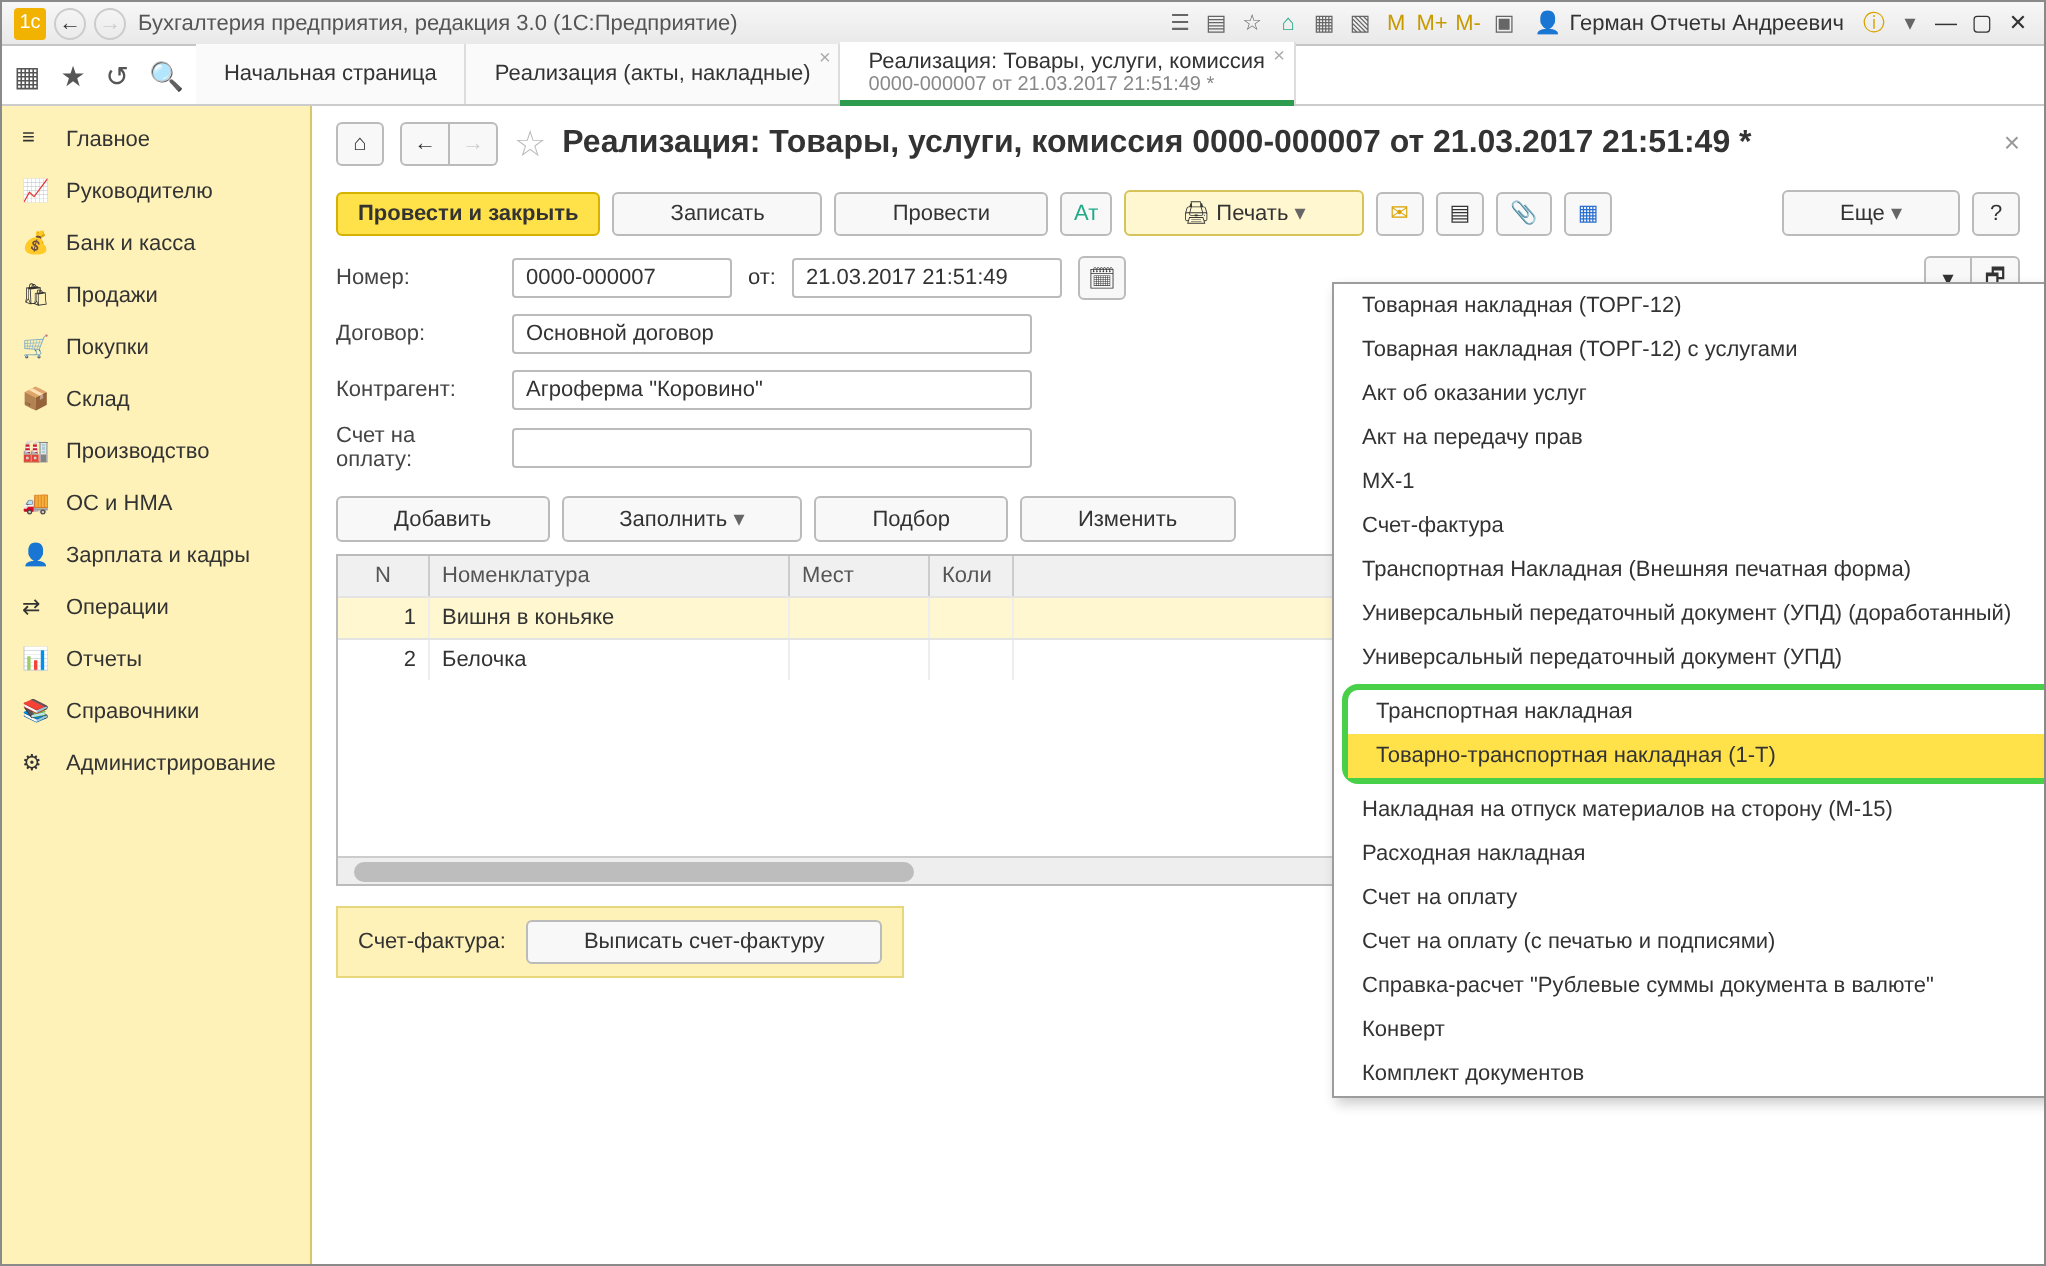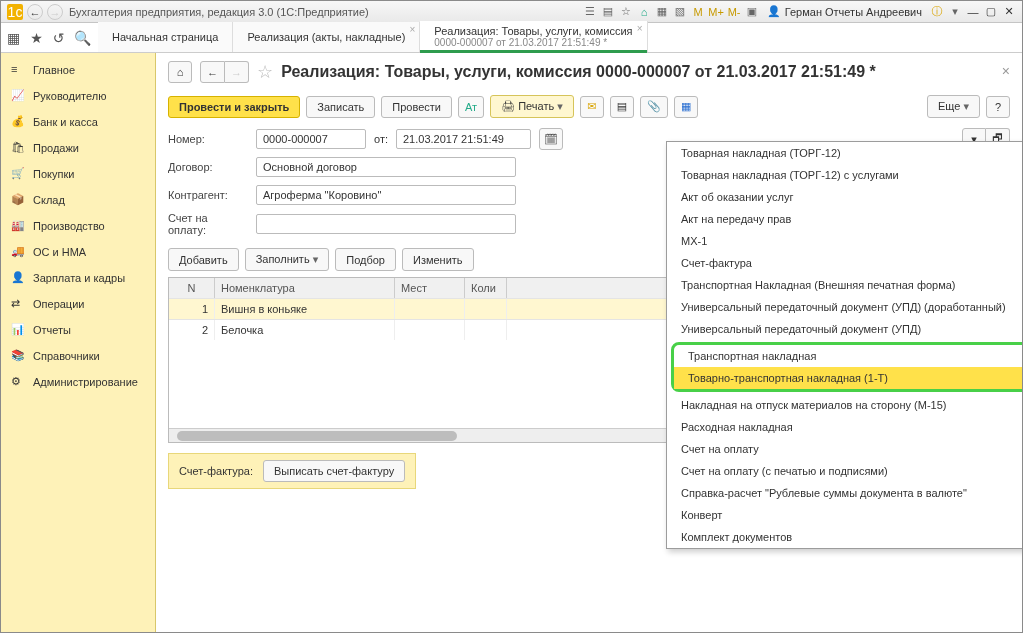--- a/index.html
+++ b/index.html
@@ -28,21 +28,21 @@
   .sb-ico{width:14px;height:14px;display:inline-block;}
 
   .content{flex:1;background:#fff;position:relative;padding:0 12px 8px 12px;overflow:hidden;}
   .header-row{display:flex;align-items:center;gap:8px;padding:8px 0;}
   .icon-btn{border:1px solid #bbb;background:#f8f8f8;padding:3px 6px;border-radius:3px;display:inline-flex;align-items:center;justify-content:center;min-width:24px;height:22px;}
   .h1{font-size:16px;font-weight:bold;color:#333;}
   .close-x{position:absolute;top:10px;right:12px;font-size:14px;color:#999;}
 
   .action-row{display:flex;align-items:center;gap:6px;padding:4px 0 10px;}
   .yellow-btn{background:#ffe14a;border:1px solid #d6b200;padding:4px 10px;border-radius:3px;font-weight:bold;}
-  .norm-btn{background:#f8f8f8;border:1px solid #bbb;padding:4px 10px;border-radius:3px;}
+  .norm-btn{background:#f8f8f8;border:1px solid #bbb;padding:4px 28px;border-radius:3px;}
   .drop-btn::after{content:" ▾";color:#666;}
   .spacer{flex:1;}
 
   .form-rows{}
   .frow{display:flex;align-items:center;gap:8px;margin-bottom:6px;}
   .flabel{width:80px;color:#444;}
   .finput{border:1px solid #bbb;padding:3px 6px;border-radius:2px;background:#fff;}
   .finput.w1{width:110px;}
   .finput.w2{width:135px;}
   .finput.wlong{width:260px;}
@@ -89,21 +89,21 @@
   .hlbox{border:3px solid #48d048;border-radius:8px;margin:2px 4px;padding:0;}
   .hlbox .dd-item.hl{background:#ffe14a;}
   .dd-trigger{background:#fff7d0;border:1px solid #d6c45a;}
 
   .chk{width:13px;height:13px;border:1px solid #888;display:inline-block;vertical-align:middle;background:#fff;}
 </style>
 </head>
 <body>
 
 <div class="titlebar">
-  <span class="tb-ico" style="background:#f2b200;border-radius:2px;color:#fff;font-size:14px;">1c</span>
+  <span class="tb-ico" style="background:#f2b200;border-radius:2px;color:#fff;font-size:10px;">1c</span>
   <span class="tb-ico" style="border:1px solid #ccc;border-radius:8px;">←</span>
   <span class="tb-ico" style="border:1px solid #ccc;border-radius:8px;color:#ccc;">→</span>
   <span class="tb-title">Бухгалтерия предприятия, редакция 3.0  (1С:Предприятие)</span>
   <span class="tb-spacer"></span>
   <span class="small-btn">☰</span>
   <span class="small-btn">▤</span>
   <span class="small-btn">☆</span>
   <span class="small-btn" style="color:#2a8;">⌂</span>
   <span class="small-btn">▦</span>
   <span class="small-btn">▧</span>

